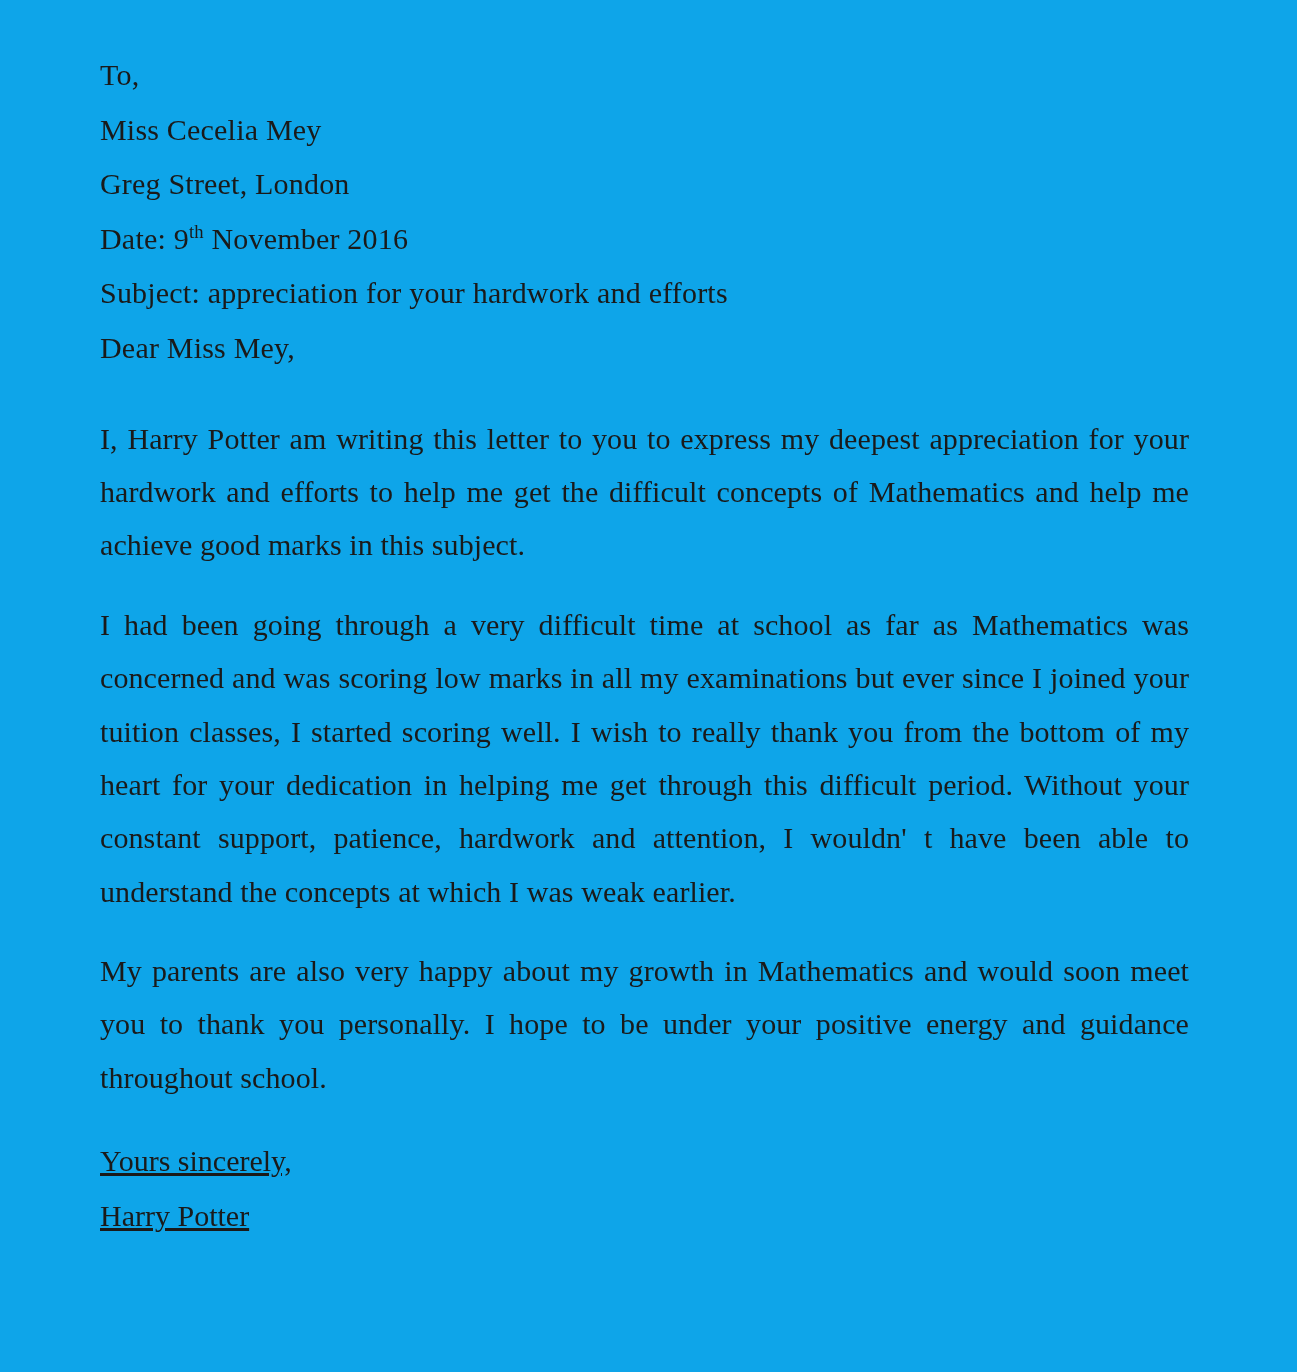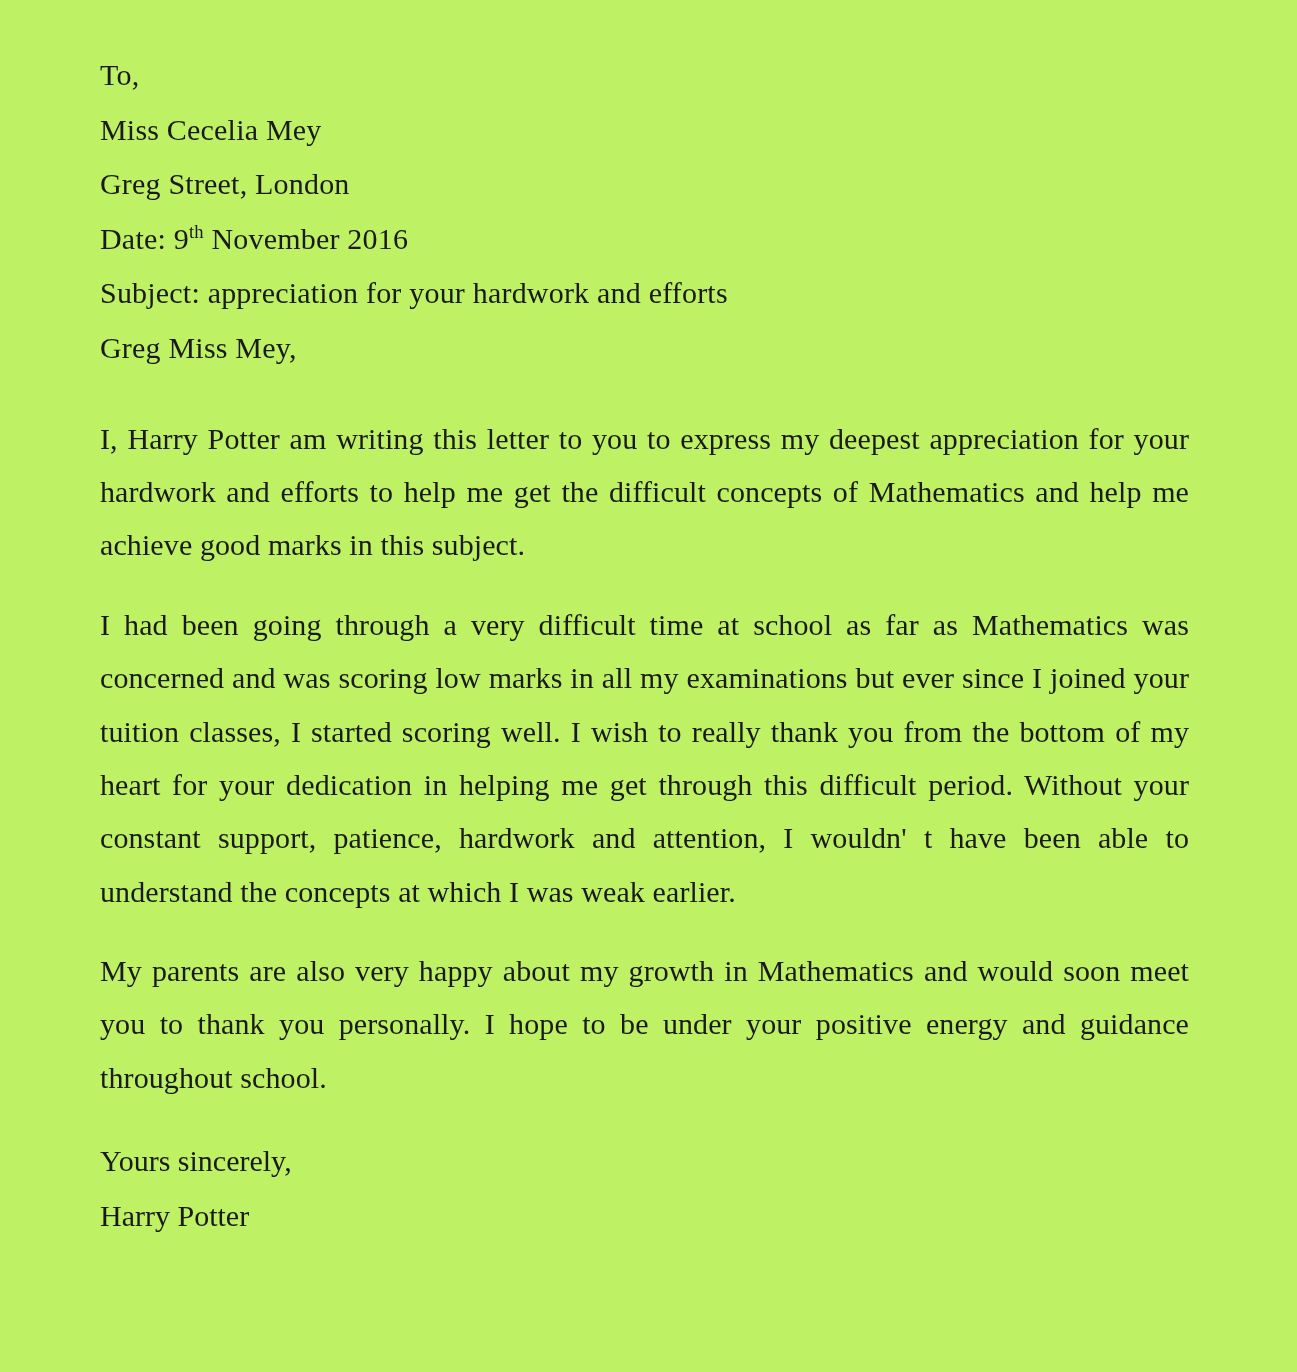--- a/index.html
+++ b/index.html
@@ -12,21 +12,21 @@
     height: 1372px;
     font-family: "Liberation Serif", "DejaVu Serif", serif;
     color: #1a1a1a;
     overflow: hidden;
   }
   .page {
     box-sizing: border-box;
     width: 1297px;
     height: 1372px;
     padding: 48px 96px 60px 100px;
-    background: #bef264;
+    background: #0ea5e9;
   }
   .header-block {
     margin-bottom: 36px;
   }
   .header-line {
     font-size: 30px;
     line-height: 1.82;
     letter-spacing: 0.2px;
     white-space: nowrap;
   }
@@ -44,20 +44,21 @@
   .body-para {
     font-size: 30px;
     line-height: 1.78;
     text-align: justify;
     text-justify: inter-word;
     margin: 0 12px 26px 0;
     letter-spacing: 0.1px;
   }
   .closing {
     margin-top: 30px;
+    text-decoration: underline;
   }
   .closing-line {
     font-size: 30px;
     line-height: 1.82;
     white-space: nowrap;
   }
 </style>
 </head>
 <body>
 
@@ -74,21 +75,21 @@
     <div class="header-line">
       <span>Date:</span>
       <span>9</span><sup>th</sup>
       <span>November 2016</span>
     </div>
 
     <div class="header-line">
       <span class="subject-label">Subject:</span><span> </span><span class="subject-text">appreciation for your hardwork and efforts</span>
     </div>
 
-    <div class="header-line">Greg Miss Mey,</div>
+    <div class="header-line">Dear Miss Mey,</div>
 
   </div>
 
   <div class="body-block">
     <p class="body-para">I, Harry Potter am writing this letter to you to express my deepest appreciation for your hardwork and efforts to help me get the difficult concepts of Mathematics and help me achieve good marks in this subject.</p>
     <p class="body-para">I had been going through a very difficult time at school as far as Mathematics was concerned and was scoring low marks in all my examinations but ever since I joined your tuition classes, I started scoring well. I wish to really thank you from the bottom of my heart for your dedication in helping me get through this difficult period. Without your constant support, patience, hardwork and attention, I wouldn' t have been able to understand the concepts at which I was weak earlier.</p>
     <p class="body-para">My parents are also very happy about my growth in Mathematics and would soon meet you to thank you personally. I hope to be under your positive energy and guidance throughout school.</p>
   </div>
 
   <div class="closing">

